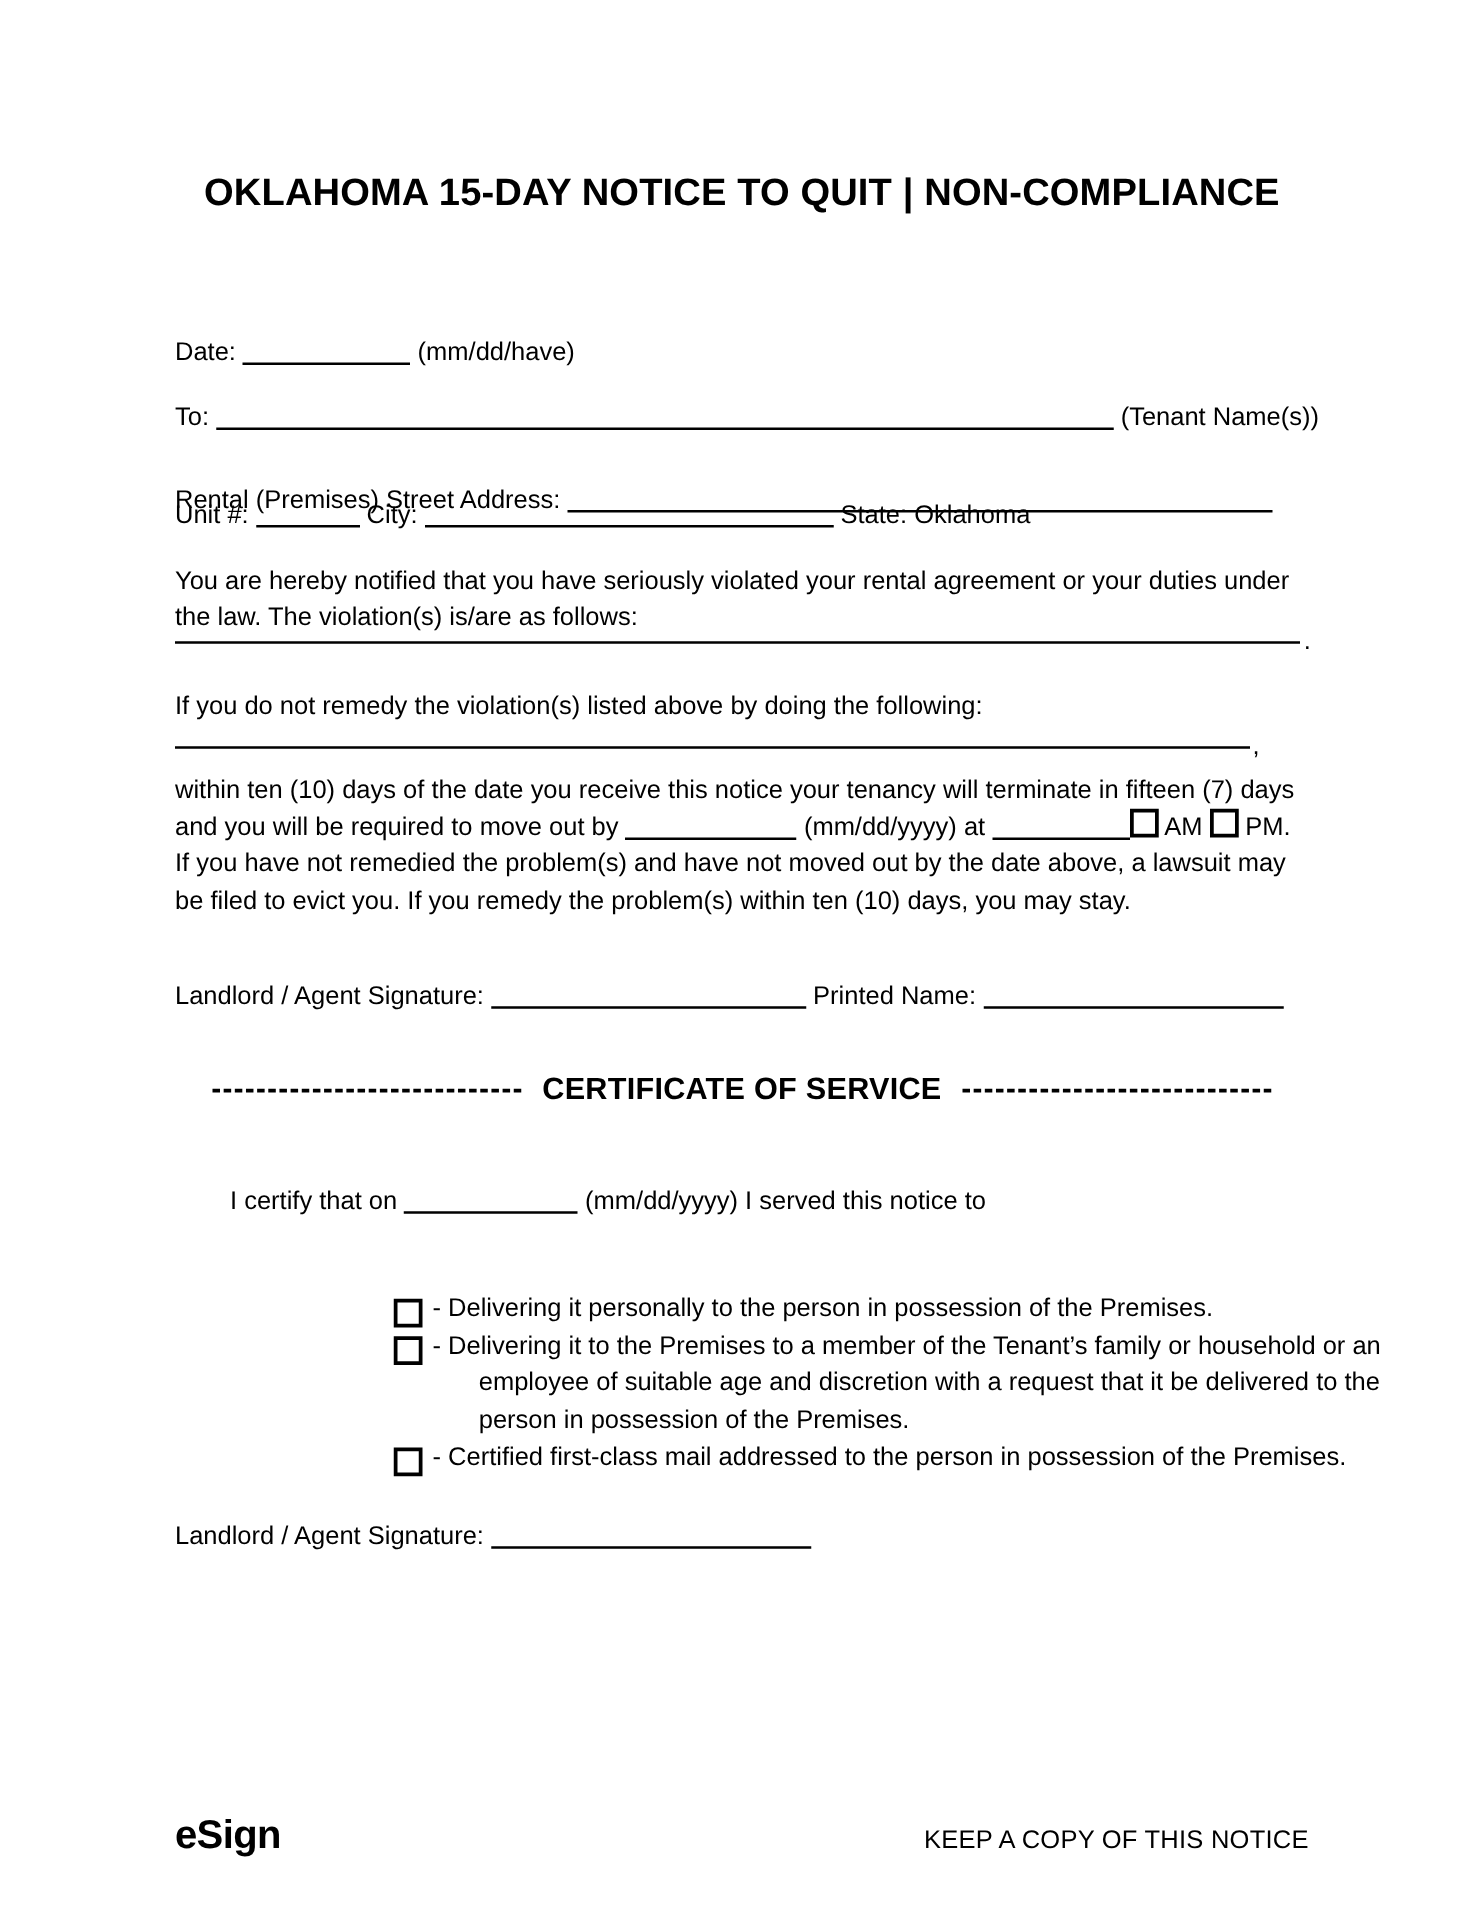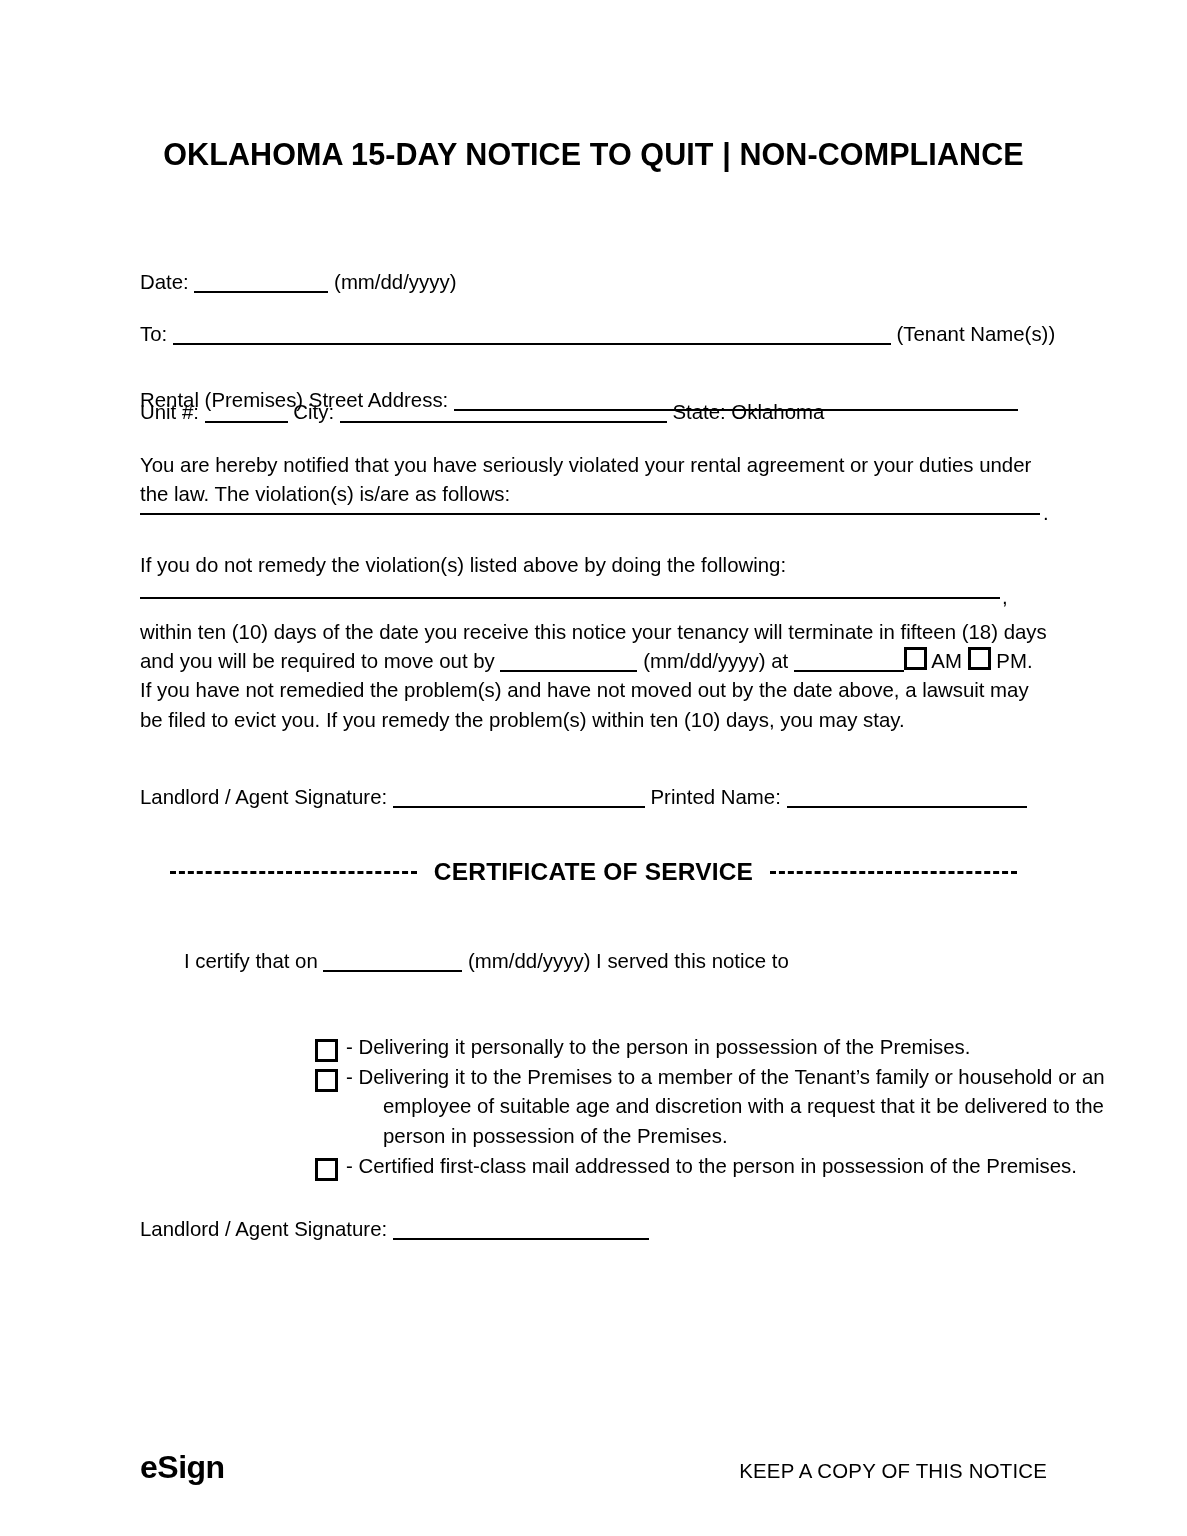--- a/index.html
+++ b/index.html
@@ -196,21 +196,21 @@
 <body>
 
 <div class="page">
   <div class="content">
 
     <h1 class="doc-title">OKLAHOMA 15-DAY NOTICE TO QUIT | NON-COMPLIANCE</h1>
 
     <div class="blk row" id="date-row">
       <span>Date:</span>
       <span class="blank blank-date"></span>
-      <span>(mm/dd/yyyy)</span>
+      <span>(mm/dd/have)</span>
     </div>
 
     <div class="blk row" id="to-row">
       <span>To:</span>
       <span class="blank blank-to"></span>
       <span>(Tenant Name(s))</span>
     </div>
 
     <div class="blk row" id="addr-row">
       <span>Rental (Premises) Street Address:</span>
@@ -233,21 +233,21 @@
     </div>
 
     <div class="blk para" id="remedy-q">If you do not remedy the violation(s) listed above by doing the following:</div>
 
     <div class="blk rule-wrap" id="remedy-rule">
       <div class="rule-remedy"></div>
       <span class="rule-tail" style="left:862px;">,</span>
     </div>
 
     <div class="blk para" id="terms-para">
-      <span>within ten (10) days of the date you receive this notice your tenancy will terminate in fifteen (18) days and you will be required to move out by</span>
+      <span>within ten (10) days of the date you receive this notice your tenancy will terminate in fifteen (7) days and you will be required to move out by</span>
       <span class="blank blank-moveby"></span>
       <span>(mm/dd/yyyy) at</span>
       <span class="blank blank-at"></span><span class="cbox"></span>
       <span>AM</span>
       <span class="cbox"></span>
       <span>PM. If you have not remedied the problem(s) and have not moved out by the date above, a lawsuit may be filed to evict you. If you remedy the problem(s) within ten (10) days, you may stay.</span>
     </div>
 
     <div class="blk row" id="sig-row-1">
       <span>Landlord / Agent Signature:</span>

